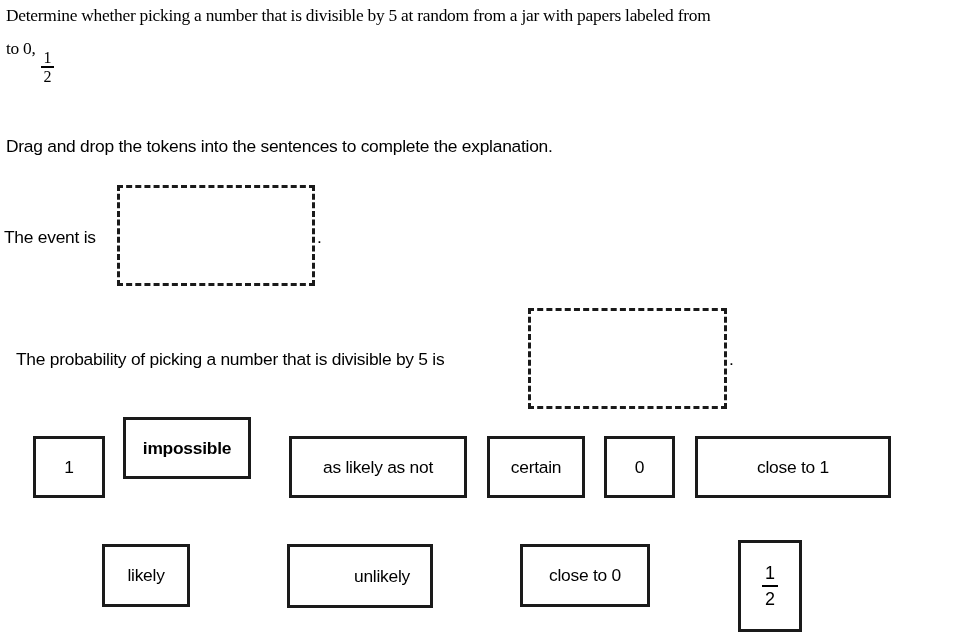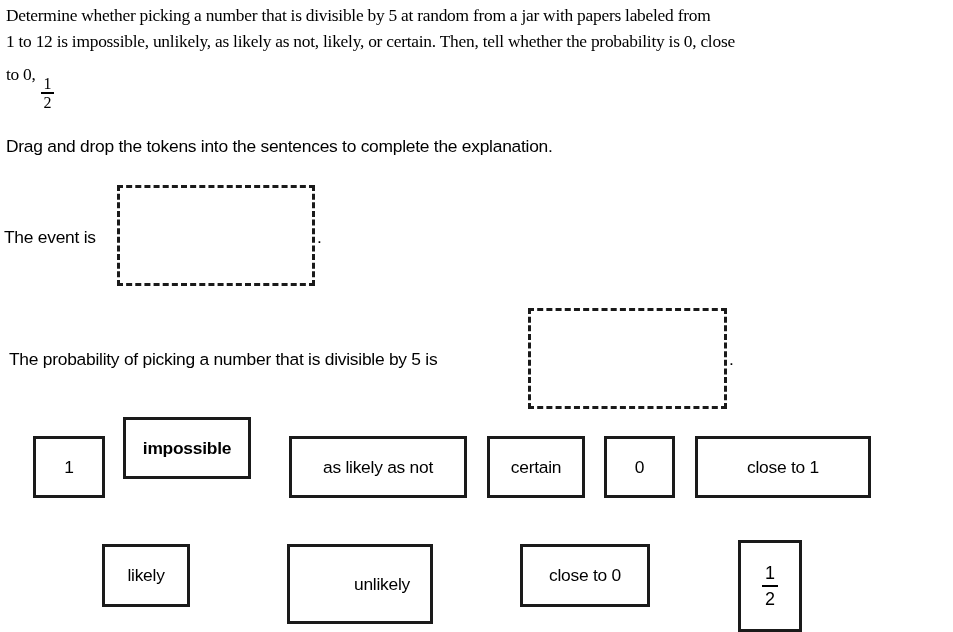--- a/index.html
+++ b/index.html
@@ -76,21 +76,21 @@
 
   
   .sentence-text {
     position: absolute;
     font-size: 17.4px;
     letter-spacing: -0.25px;
     font-weight: 500;
     white-space: nowrap;
   }
   #sentence-1-text { left: 4px;  top: 227px; }
-  #sentence-2-text { left: 9px;  top: 349px; }
+  #sentence-2-text { left: 16px;  top: 349px; }
   #sentence-1-period { left: 317px; top: 227px; }
   #sentence-2-period { left: 729px; top: 349px; }
 
   .drop-zone {
     position: absolute;
     box-sizing: border-box;
     background: #ffffff;
     border: 3px dashed #1a1a1a;
   }
   #drop-zone-1 { left: 117px; top: 185px; width: 198px; height: 101px; }
@@ -125,21 +125,20 @@
     width: 16px;
     height: 2.5px;
     margin: 2px 0;
   }
 </style>
 </head>
 <body>
 
 <div id="problem-statement">
   <div class="stmt-line">Determine whether picking a number that is divisible by 5 at random from a jar with papers labeled from</div>
-  <div class="stmt-line">1 to 12 is impossible, unlikely, as likely as not, likely, or certain. Then, tell whether the probability is 0, close</div>
   <div class="stmt-line line3"><span>to 0, </span><span class="frac">
         <span class="num">1</span>
         <span class="bar"></span>
         <span class="den">2</span>
       </span></div>
 </div>
 
 <div id="instruction">Drag and drop the tokens into the sentences to complete the explanation.</div>
 
 <div id="sentence-1-text" class="sentence-text">The event is</div>
@@ -148,24 +147,24 @@
 
 <div id="sentence-2-text" class="sentence-text">The probability of picking a number that is divisible by 5 is</div>
 <div id="drop-zone-2" class="drop-zone"></div>
 <div id="sentence-2-period" class="sentence-text">.</div>
 
 <div class="token" style="left:33px;  top:436px; width:72px;  height:62px;">1</div>
 <div class="token" style="left:123px; top:417px; width:128px; height:62px;font-weight:bold;">impossible</div>
 <div class="token" style="left:289px; top:436px; width:178px; height:62px;">as likely as not</div>
 <div class="token" style="left:487px; top:436px; width:98px;  height:62px;">certain</div>
 <div class="token" style="left:604px; top:436px; width:71px;  height:62px;">0</div>
-<div class="token" style="left:695px; top:436px; width:176px; height:62px;">close to 1</div>
+<div class="token" style="left:695px; top:436px; width:196px; height:62px;">close to 1</div>
 
 <div class="token" style="left:102px; top:544px; width:88px;  height:63px;">likely</div>
-<div class="token" style="left:287px; top:544px; width:146px; height:80px;padding-left:44px;">unlikely</div>
+<div class="token" style="left:287px; top:544px; width:146px; height:64px;padding-left:44px;">unlikely</div>
 <div class="token" style="left:520px; top:544px; width:130px; height:63px;">close to 0</div>
 <div class="token" style="left:738px; top:540px; width:64px;  height:92px;">
     <span class="frac">
       <span class="num">1</span>
       <span class="bar"></span>
       <span class="den">2</span>
     </span>
   </div>
 
 </body></html>

